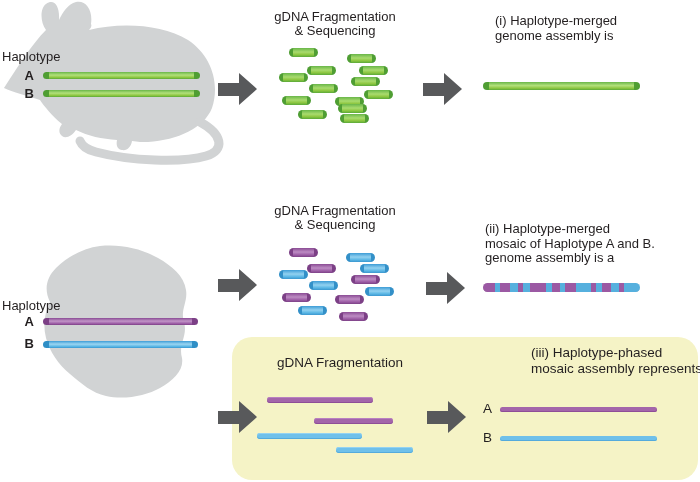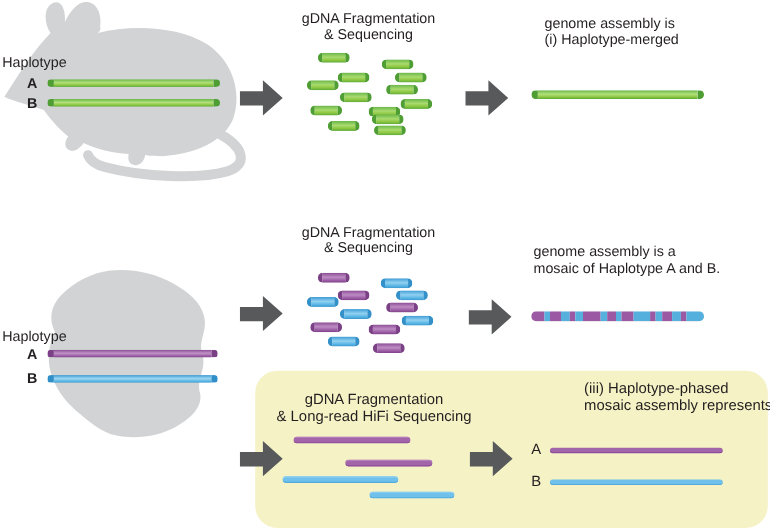--- a/index.html
+++ b/index.html
@@ -138,22 +138,22 @@
       <div class="frag green" style="left: 340px; top: 114px;"></div>
     </div>
 
   <div class="abs block-arrow" style="left:423px;top:72px;">
     <svg width="40" height="34" viewBox="0 0 40 34">
         <polygon fill="#58595B" points="0,11 21,11 21,1 39,17 21,33 21,24 0,24"></polygon>
       </svg>
   </div>
 
   <div class="abs result-text" style="left:495px;top:14px;width:165px;">
+    <div>(i) Haplotype-merged</div>
     <div>genome assembly is</div>
-    <div>(i) Haplotype-merged</div>
   </div>
   <div class="chromline green assembly-bar" style="left:483px;top:82px;width:157px;height:8px;"></div>
 
   <div class="abs label" style="left:2px;top:299px;">Haplotype</div>
   <div class="abs label bold" style="left:18px;top:315px;width:16px;text-align:right;">A</div>
   <div class="chromline purple" style="left:43px;top:318px;width:155px;"></div>
   <div class="abs label bold" style="left:18px;top:337px;width:16px;text-align:right;">B</div>
   <div class="chromline blue" style="left:43px;top:341px;width:155px;"></div>
 
   <div class="abs block-arrow" style="left:218px;top:268px;">
@@ -182,22 +182,23 @@
       <div class="frag purple" style="left: 339px; top: 312px;"></div>
     </div>
 
   <div class="abs block-arrow" style="left:426px;top:271px;">
     <svg width="40" height="34" viewBox="0 0 40 34">
         <polygon fill="#58595B" points="0,11 21,11 21,1 39,17 21,33 21,24 0,24"></polygon>
       </svg>
   </div>
 
   <div class="abs result-text" style="left:485px;top:222px;width:200px;">
+    <div>(ii) Haplotype-merged</div>
+    <div>mosaic of Haplotype A and B.</div>
     <div>genome assembly is a</div>
-    <div>mosaic of Haplotype A and B.</div>
   </div>
   <div id="mosaic-bar" class="mosaic" style="left:483px;top:283px;width:157px;">
       <div class="seg p" style="width: 12px;"></div>
       <div class="seg b" style="width: 5px;"></div>
       <div class="seg p" style="width: 10px;"></div>
       <div class="seg b" style="width: 8px;"></div>
       <div class="seg p" style="width: 5px;"></div>
       <div class="seg b" style="width: 7px;"></div>
       <div class="seg p" style="width: 16px;"></div>
       <div class="seg b" style="width: 6px;"></div>
@@ -214,21 +215,20 @@
     </div>
 
   <div class="abs block-arrow z2" style="left:218px;top:400px;">
     <svg width="40" height="34" viewBox="0 0 40 34">
         <polygon fill="#58595B" points="0,11 21,11 21,1 39,17 21,33 21,24 0,24"></polygon>
       </svg>
   </div>
 
   <div class="abs panel-title z2" style="left:240px;top:355px;width:200px;">
     <div>gDNA Fragmentation</div>
-    <div>&amp; Long-read HiFi Sequencing</div>
   </div>
 
   <div id="reads-row3">
       <div class="readline z2 purple" style="left: 267px; top: 397px; width: 106px;"></div>
       <div class="readline z2 purple" style="left: 314px; top: 418px; width: 79px;"></div>
       <div class="readline z2 blue" style="left: 257px; top: 433px; width: 105px;"></div>
       <div class="readline z2 blue" style="left: 336px; top: 447px; width: 77px;"></div>
     </div>
 
   <div class="abs block-arrow z2" style="left:427px;top:400px;">

